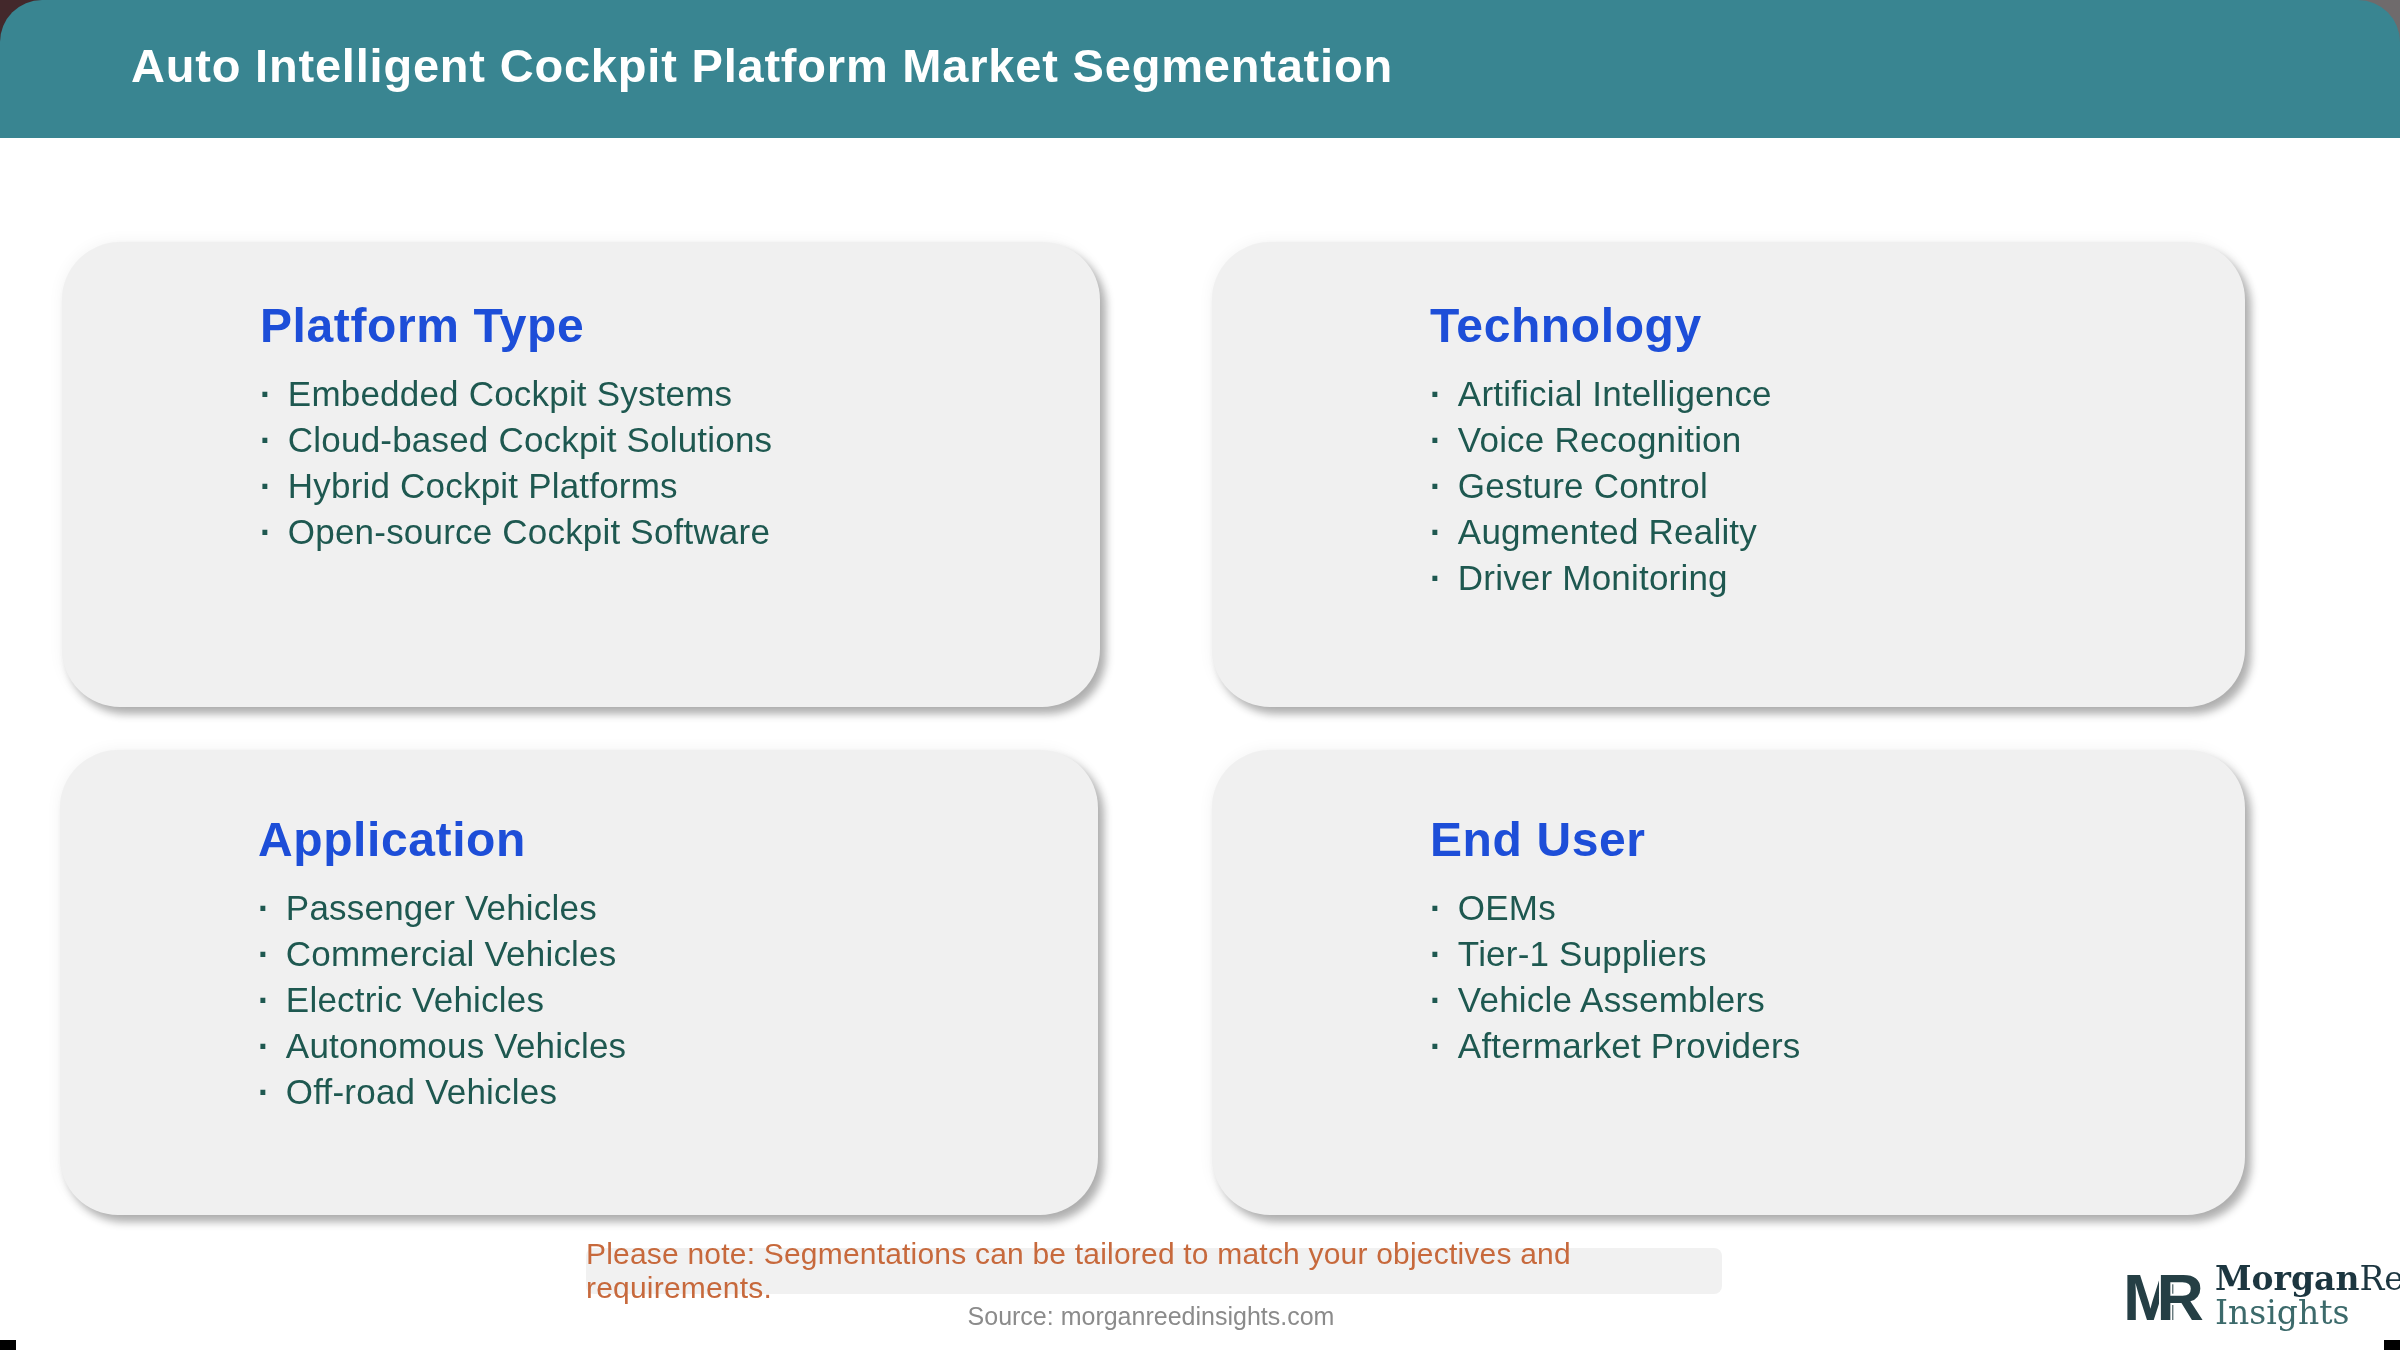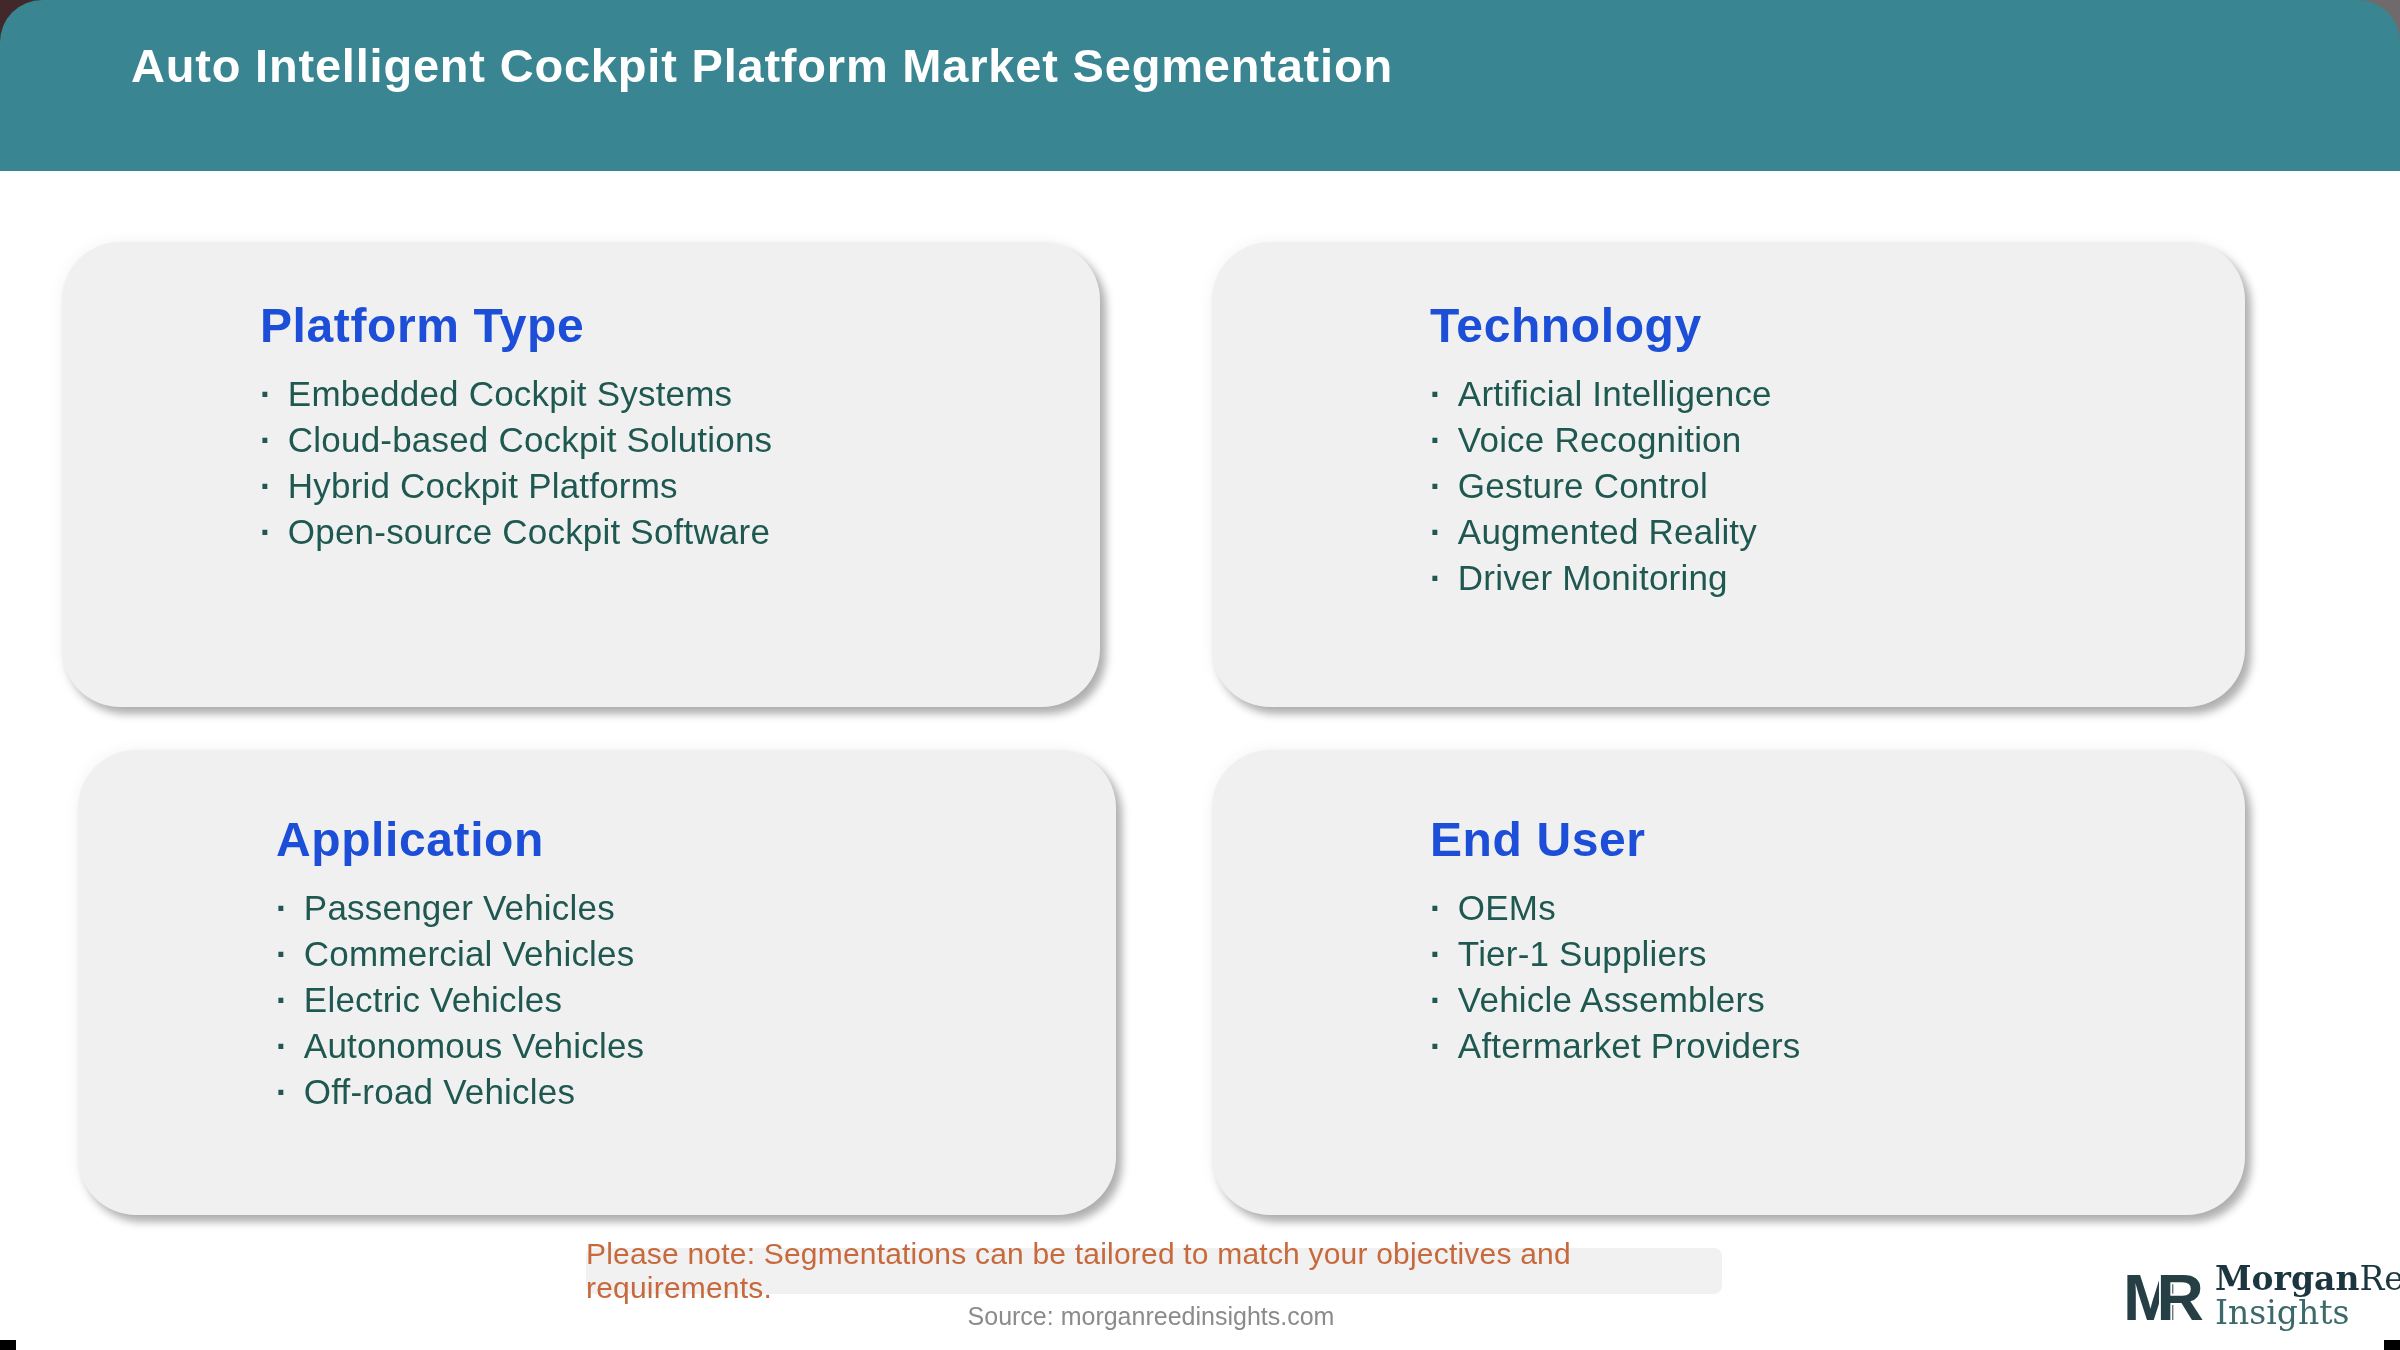--- a/index.html
+++ b/index.html
@@ -6,37 +6,37 @@
   body{
     width:2400px;height:1350px;position:relative;overflow:hidden;
     background:#ffffff;
     font-family:"Liberation Sans", sans-serif;
   }
   
   .corner-tl{position:absolute;left:0;top:0;width:48px;height:48px;background:#43282b;}
   .corner-tr{position:absolute;right:0;top:0;width:48px;height:48px;background:#6f6b6c;}
 
   .header{
-    position:absolute;left:0;top:0;width:2400px;height:171px;
+    position:absolute;left:0;top:0;width:2400px;height:138px;
     background:#398591;border-radius:42px 42px 0 0;
   }
   .header .title{
     position:absolute;left:131px;top:38px;
     font-size:47px;font-weight:700;color:#ffffff;letter-spacing:0.8px;
     white-space:nowrap;
   }
 
   .card{
     position:absolute;height:465px;background:#f0f0f0;border-radius:58px;
     box-shadow:6px 7px 8px rgba(0,0,0,0.30), 0 0 16px rgba(0,0,0,0.05);
     box-sizing:border-box;
   }
   .card.pos-1{left:62px;  top:242px; width:1038px; padding:56px 40px 0 198px;}
   .card.pos-2{left:1212px;top:242px; width:1033px; padding:56px 40px 0 218px;}
-  .card.pos-3{left:78px;  top:750px; width:1038px; padding:62px 40px 0 198px;}
+  .card.pos-3{left:60px;  top:750px; width:1038px; padding:62px 40px 0 198px;}
   .card.pos-4{left:1212px;top:750px; width:1033px; padding:62px 40px 0 218px;}
 
   .card h2{
     margin:0 0 18px 0;font-size:48px;font-weight:700;color:#1d4ed8;
     letter-spacing:0.6px;
   }
   .card ul{
     list-style:none;margin:0;padding:0;
     font-size:35px;color:#1e5850;line-height:46px;letter-spacing:0.2px;
   }

